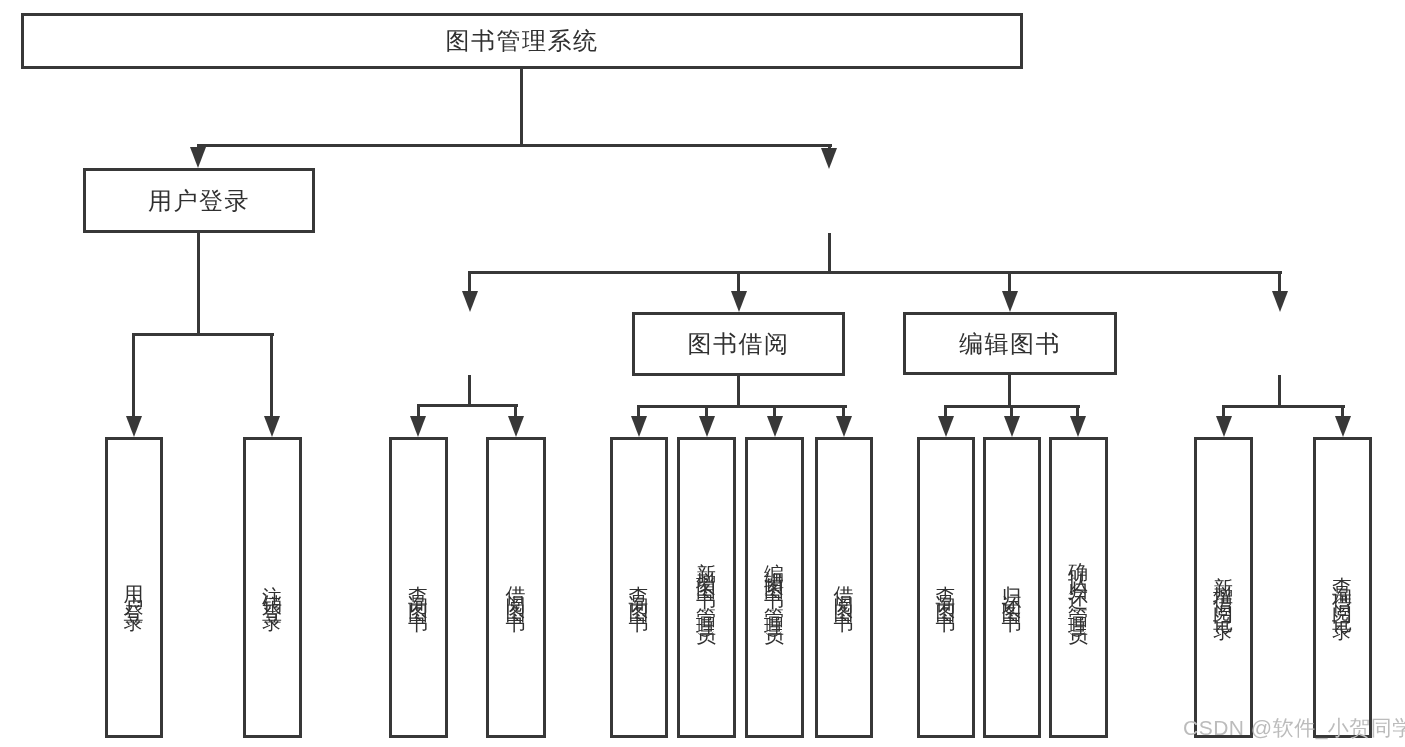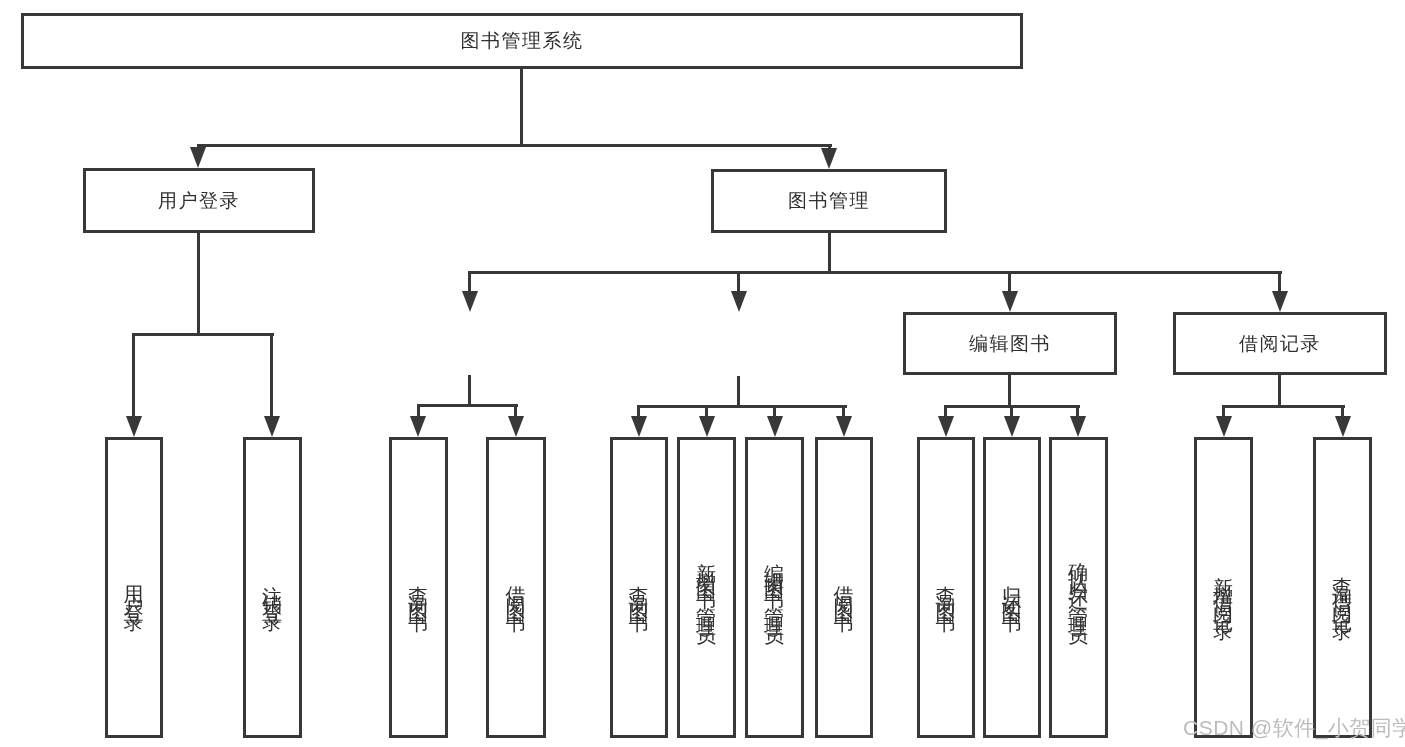--- a/index.html
+++ b/index.html
@@ -5,21 +5,21 @@
   html,body { margin:0; padding:0; background:#ffffff; }
   .canvas {
     position:relative; width:1405px; height:747px; background:#ffffff;
     font-family:"Liberation Sans", sans-serif; overflow:hidden;
   }
   .box {
     position:absolute; background:#ffffff; border:3px solid #383838;
     box-sizing:border-box; display:flex; align-items:center; justify-content:center;
     color:#303030; z-index:2;
   }
-  .hlabel { font-size:19px; letter-spacing:1.5px; white-space:nowrap; }
+  .hlabel { font-size:24px; letter-spacing:1.5px; white-space:nowrap; }
   .leaf .vtext {
     writing-mode:vertical-rl; text-orientation:mixed;
     font-size:20px; letter-spacing:9px; line-height:1.1; color:#303030;
   }
   .cline { position:absolute; background:#383838; z-index:1; }
   .ahead {
     position:absolute; width:0; height:0; z-index:1;
     border-left:8px solid transparent; border-right:8px solid transparent;
     border-top:21px solid #383838;
   }
@@ -33,29 +33,26 @@
 
 <div class="canvas">
 
   <div class="box" style="left:21px; top:13px; width:1002px; height:56px;">
     <span class="hlabel">图书管理系统</span>
   </div>
 
   <div class="box" style="left:83px; top:168px; width:232px; height:65px;">
     <span class="hlabel">用户登录</span>
   </div>
-  <div class="box" style="left:711px; top:169px; width:236px; height:64px;">
-    <span class="hlabel">图书管理</span>
+
+  <div class="box" style="left:632px; top:312px; width:213px; height:64px;">
+    <span class="hlabel">图书借阅</span>
   </div>
-
   <div class="box" style="left:903px; top:312px; width:214px; height:63px;">
     <span class="hlabel">编辑图书</span>
-  </div>
-  <div class="box" style="left:1173px; top:312px; width:214px; height:63px;">
-    <span class="hlabel">借阅记录</span>
   </div>
 
   <div class="box leaf" style="left:105px; top:437px; width:58px; height:301px;">
     <span class="vtext">用户登录</span>
   </div>
   <div class="box leaf" style="left:243px; top:437px; width:59px; height:301px;">
     <span class="vtext">注销登录</span>
   </div>
 
   <div class="box leaf" style="left:389px; top:437px; width:59px; height:301px;">

